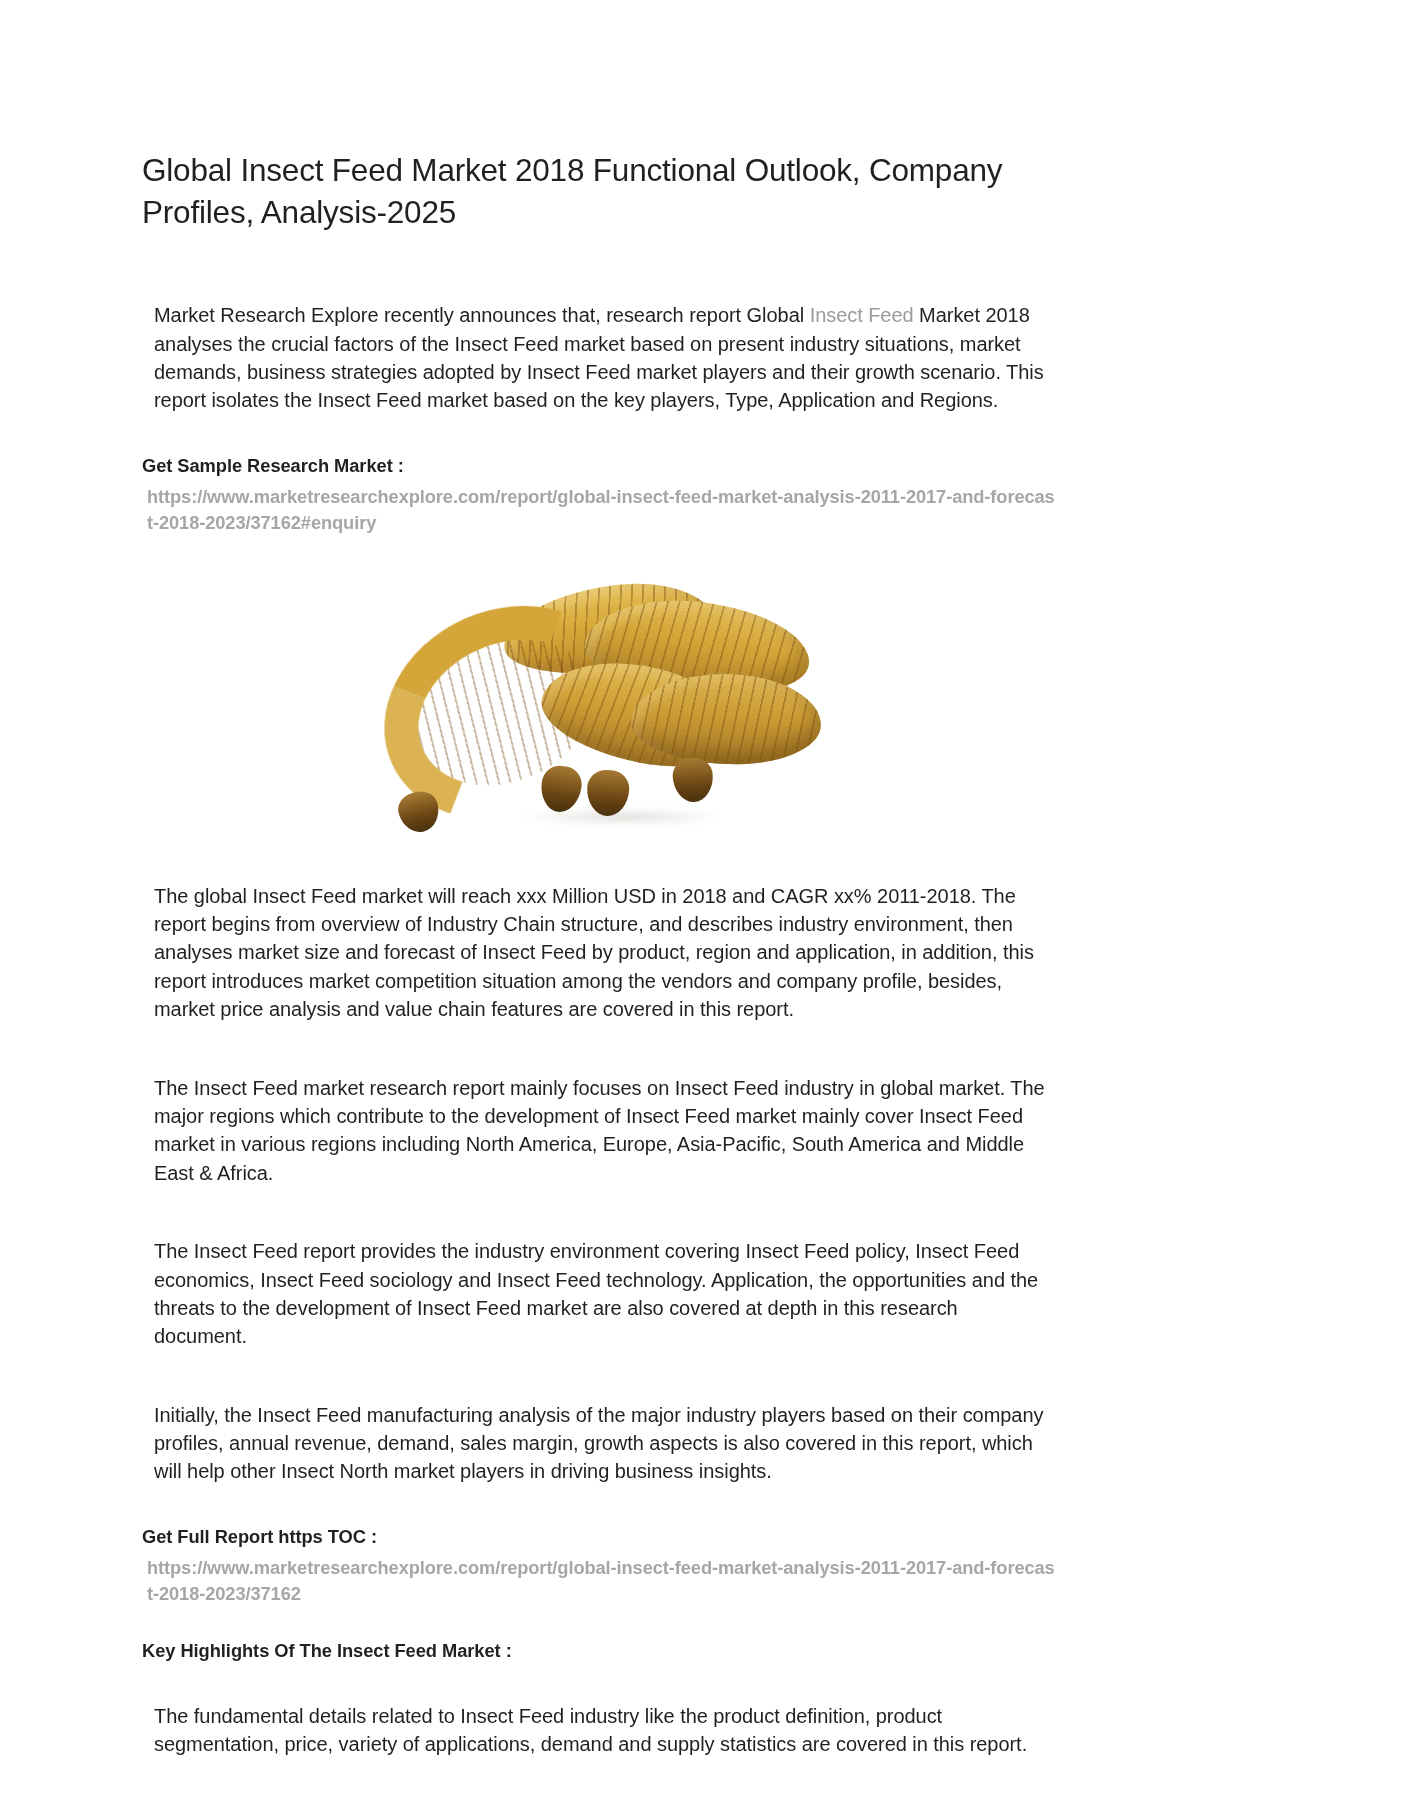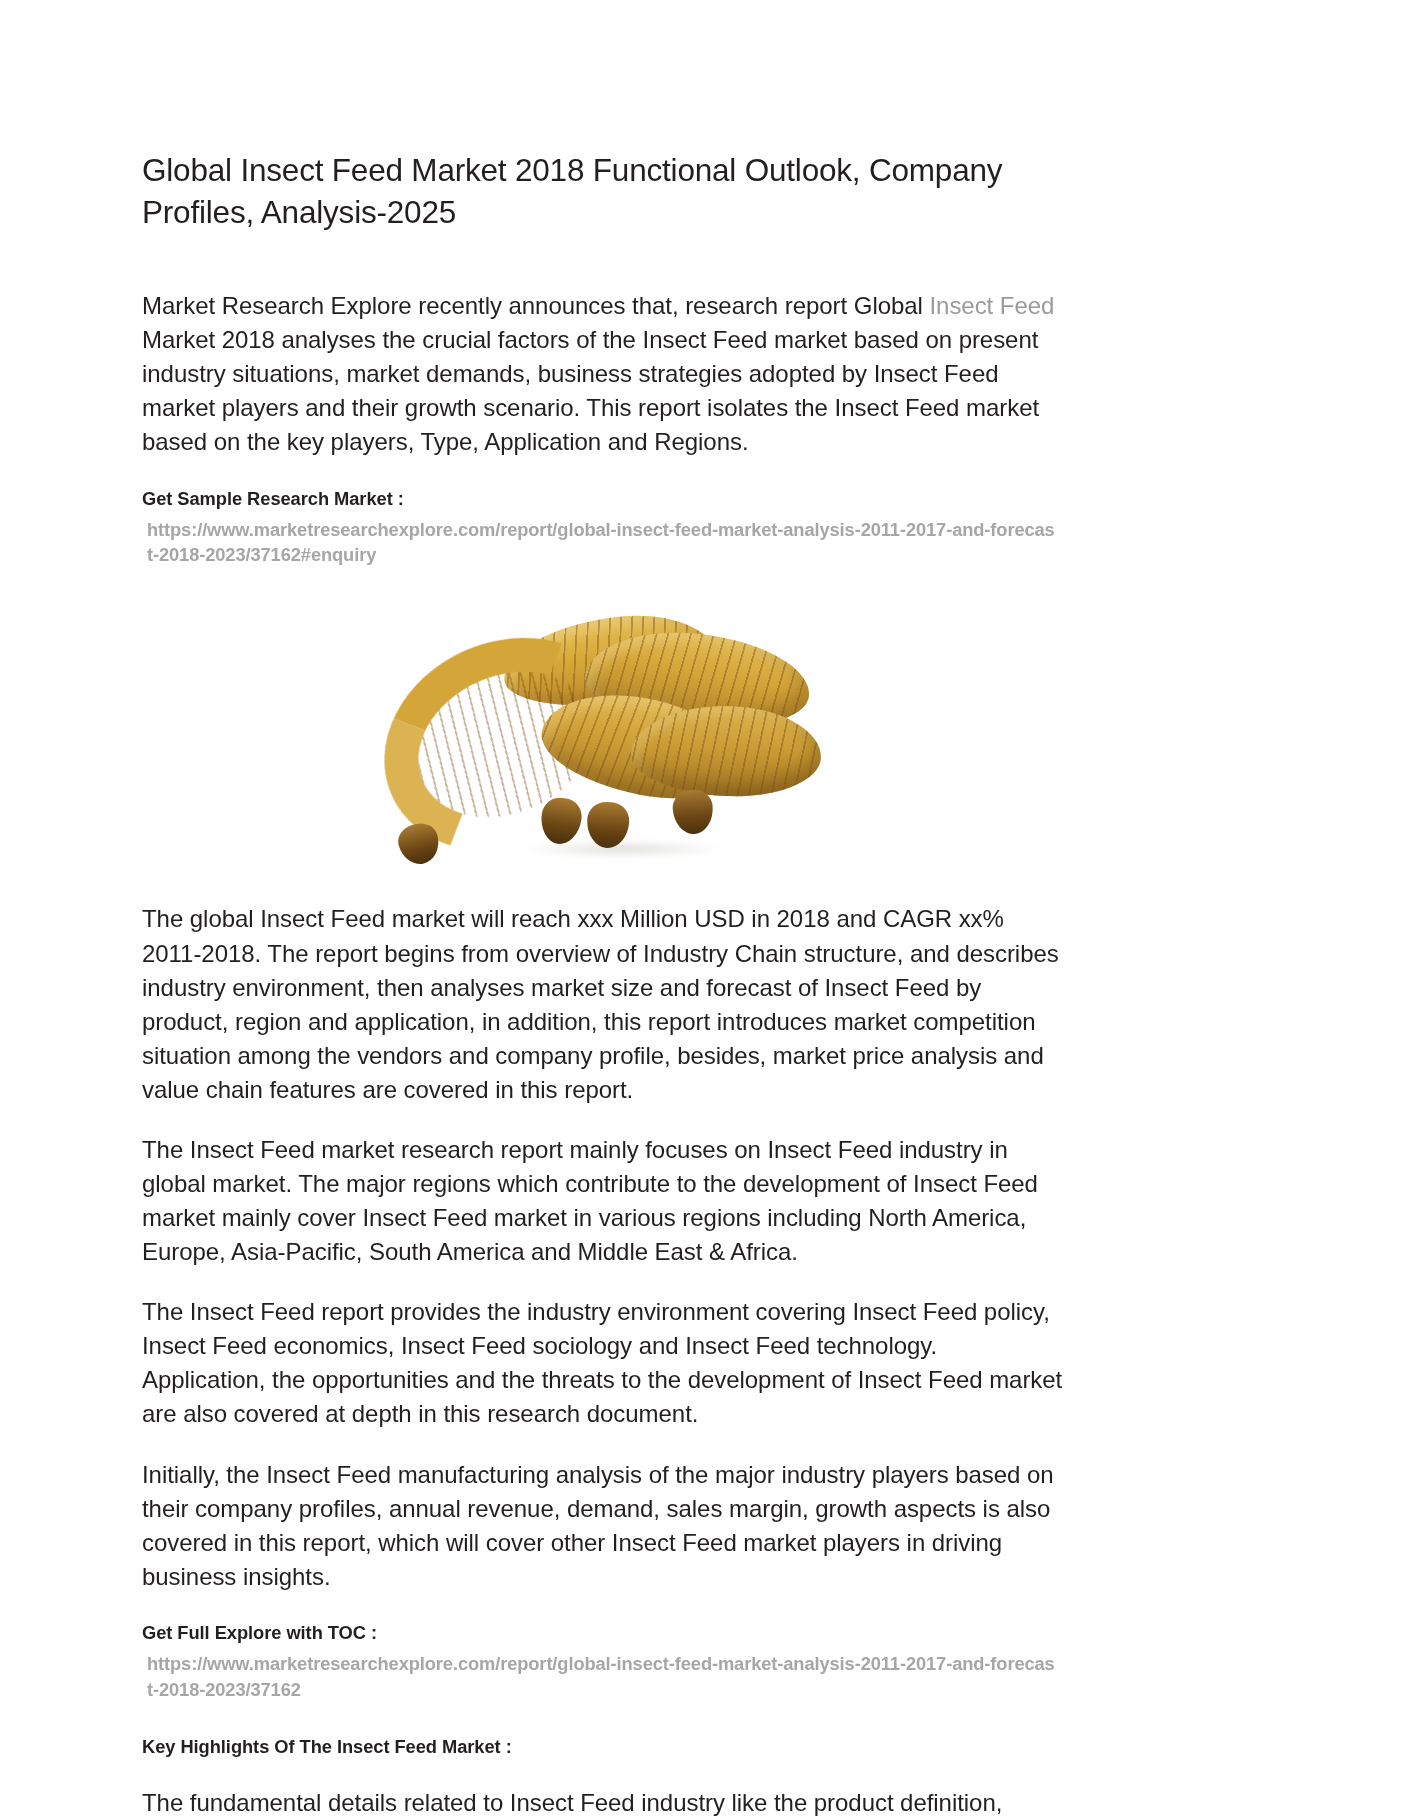--- a/index.html
+++ b/index.html
@@ -32,23 +32,23 @@
   h1.doc-title {
     font-size: 31.5px;
     font-weight: 400;
     line-height: 1.32;
     letter-spacing: -0.2px;
     margin: 0 0 0 0;
     color: #231f20;
   }
 
   p.body-text {
-    font-size: 24px;
+    font-size: 20px;
     line-height: 1.42;
-    margin: 0;
+    margin: 12px;
     color: #231f20;
     letter-spacing: -0.05px;
   }
   .muted-inline {
     color: #9a9a9a;
   }
   h3.sub-head {
     font-size: 18.3px;
     font-weight: bold;
     line-height: 1.42;
@@ -233,24 +233,24 @@
 
     <p class="body-text">The global Insect Feed market will reach xxx Million USD in 2018 and CAGR xx% 2011-2018. The report begins from overview of Industry Chain structure, and describes industry environment, then analyses market size and forecast of Insect Feed by product, region and application, in addition, this report introduces market competition situation among the vendors and company profile, besides, market price analysis and value chain features are covered in this report.</p>
     <div class="gap-md"></div>
 
     <p class="body-text">The Insect Feed market research report mainly focuses on Insect Feed industry in global market. The major regions which contribute to the development of Insect Feed market mainly cover Insect Feed market in various regions including North America, Europe, Asia-Pacific, South America and Middle East &amp; Africa.</p>
     <div class="gap-md"></div>
 
     <p class="body-text">The Insect Feed report provides the industry environment covering Insect Feed policy, Insect Feed economics, Insect Feed sociology and Insect Feed technology. Application, the opportunities and the threats to the development of Insect Feed market are also covered at depth in this research document.</p>
     <div class="gap-md"></div>
 
-    <p class="body-text">Initially, the Insect Feed manufacturing analysis of the major industry players based on their company profiles, annual revenue, demand, sales margin, growth aspects is also covered in this report, which will cover other Insect Feed market players in driving business insights.</p>
-    <div class="gap-md"></div>
-
-    <h3 class="sub-head">Get Full Explore with TOC :</h3>
+    <p class="body-text">Initially, the Insect Feed manufacturing analysis of the major industry players based on their company profiles, annual revenue, demand, sales margin, growth aspects is also covered in this report, which will help other Insect North market players in driving business insights.</p>
+    <div class="gap-md"></div>
+
+    <h3 class="sub-head">Get Full Report https TOC :</h3>
     <p class="url-text">https://www.marketresearchexplore.com/report/global-insect-feed-market-analysis-2011-2017-and-forecast-2018-2023/37162</p>
 
     <div class="gap-md"></div>
 
     <h3 class="sub-head">Key Highlights Of The Insect Feed Market :</h3>
 
     <div class="gap-md"></div>
 
     <p class="body-text">The fundamental details related to Insect Feed industry like the product definition, product segmentation, price, variety of applications, demand and supply statistics are covered in this report.</p>
 

